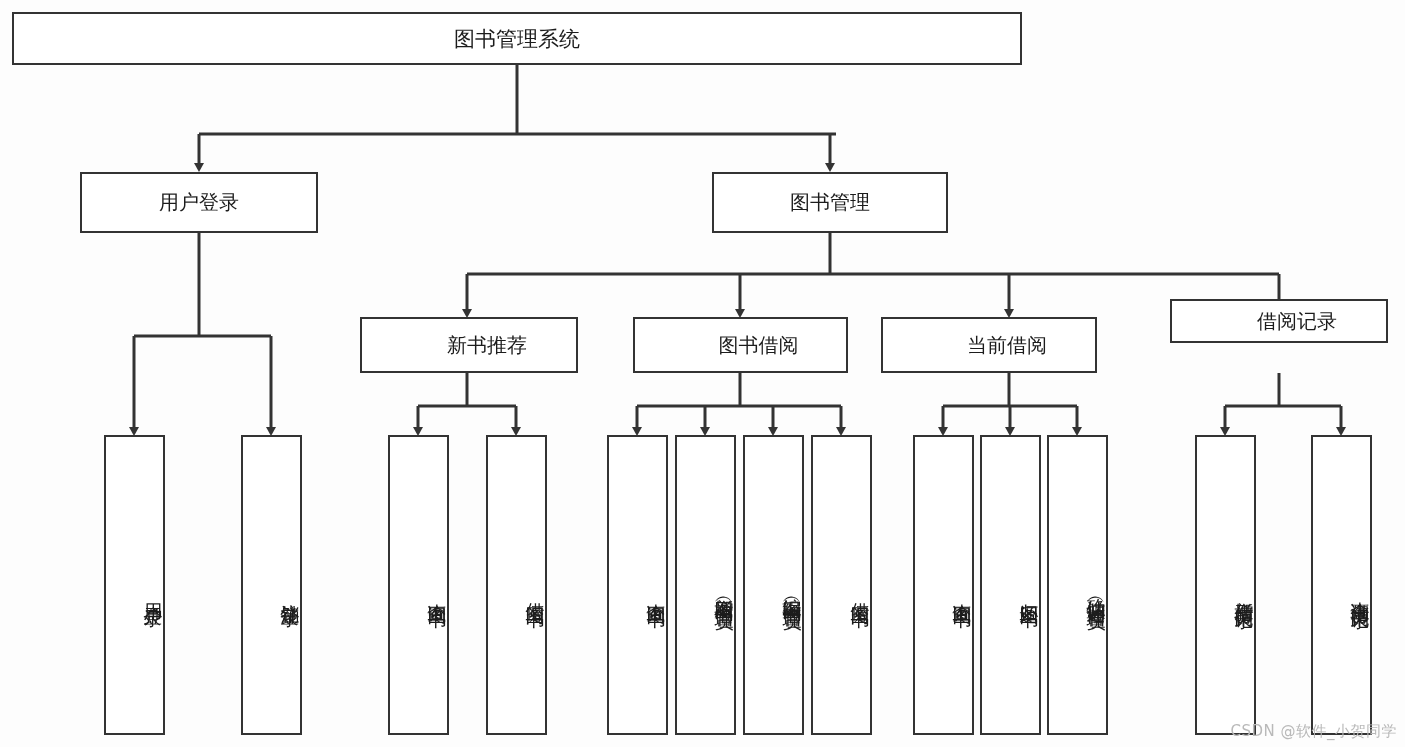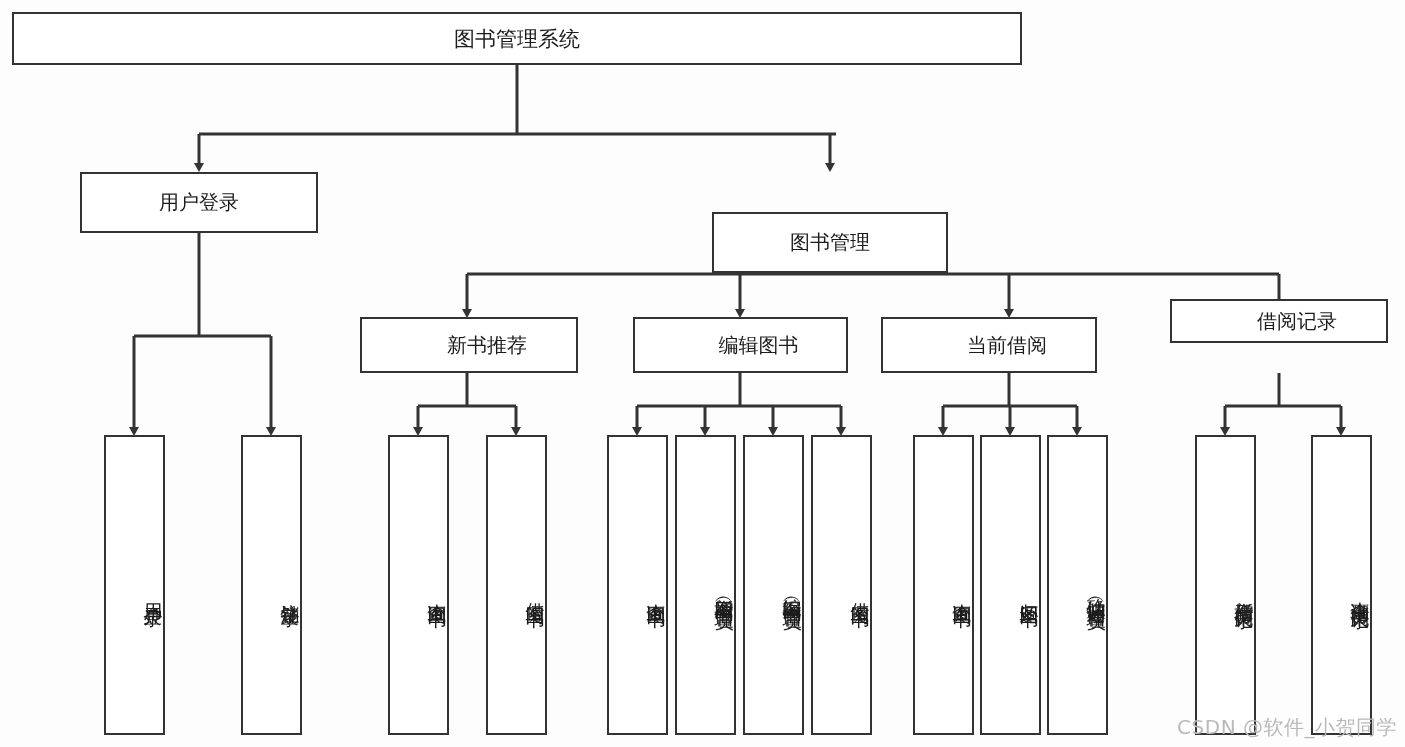--- a/index.html
+++ b/index.html
@@ -52,21 +52,21 @@
   }
   .node.leaf .label {
     writing-mode: vertical-rl;
     text-orientation: upright;
     white-space: nowrap;
   }
   .watermark {
     position: absolute;
     right: 8px;
     bottom: 6px;
-    font-size: 20px;
+    font-size: 15px;
     color: #b9b9b9;
     letter-spacing: 0.5px;
     z-index: 3;
     white-space: nowrap;
   }
 </style>
 </head>
 <body>
 
 <div id="canvas">
@@ -121,29 +121,29 @@
     </g>
   </svg>
 
   <div class="node root" style="left:12px; top:12px; width:1010px; height:53px;">
     <span class="label">图书管理系统</span>
   </div>
 
   <div class="node level2" style="left:80px; top:172px; width:238px; height:61px;">
     <span class="label">用户登录</span>
   </div>
-  <div class="node level2" style="left:712px; top:172px; width:236px; height:61px;margin-top:40px;">
+  <div class="node level2" style="left:712px; top:172px; width:236px; height:61px;">
     <span class="label">图书管理</span>
   </div>
 
   <div class="node level3" style="left:360px; top:317px; width:218px; height:56px;">
     <span class="label">新书推荐</span>
   </div>
   <div class="node level3" style="left:633px; top:317px; width:215px; height:56px;">
-    <span class="label">编辑图书</span>
+    <span class="label">图书借阅</span>
   </div>
   <div class="node level3" style="left:881px; top:317px; width:216px; height:56px;">
     <span class="label">当前借阅</span>
   </div>
   <div class="node level3" style="left:1170px; top:299px; width:218px; height:44px;">
     <span class="label">借阅记录</span>
   </div>
 
   <div class="node leaf" style="left:104px; top:435px; width:61px; height:300px;">
     <span class="label">用户登录</span>

